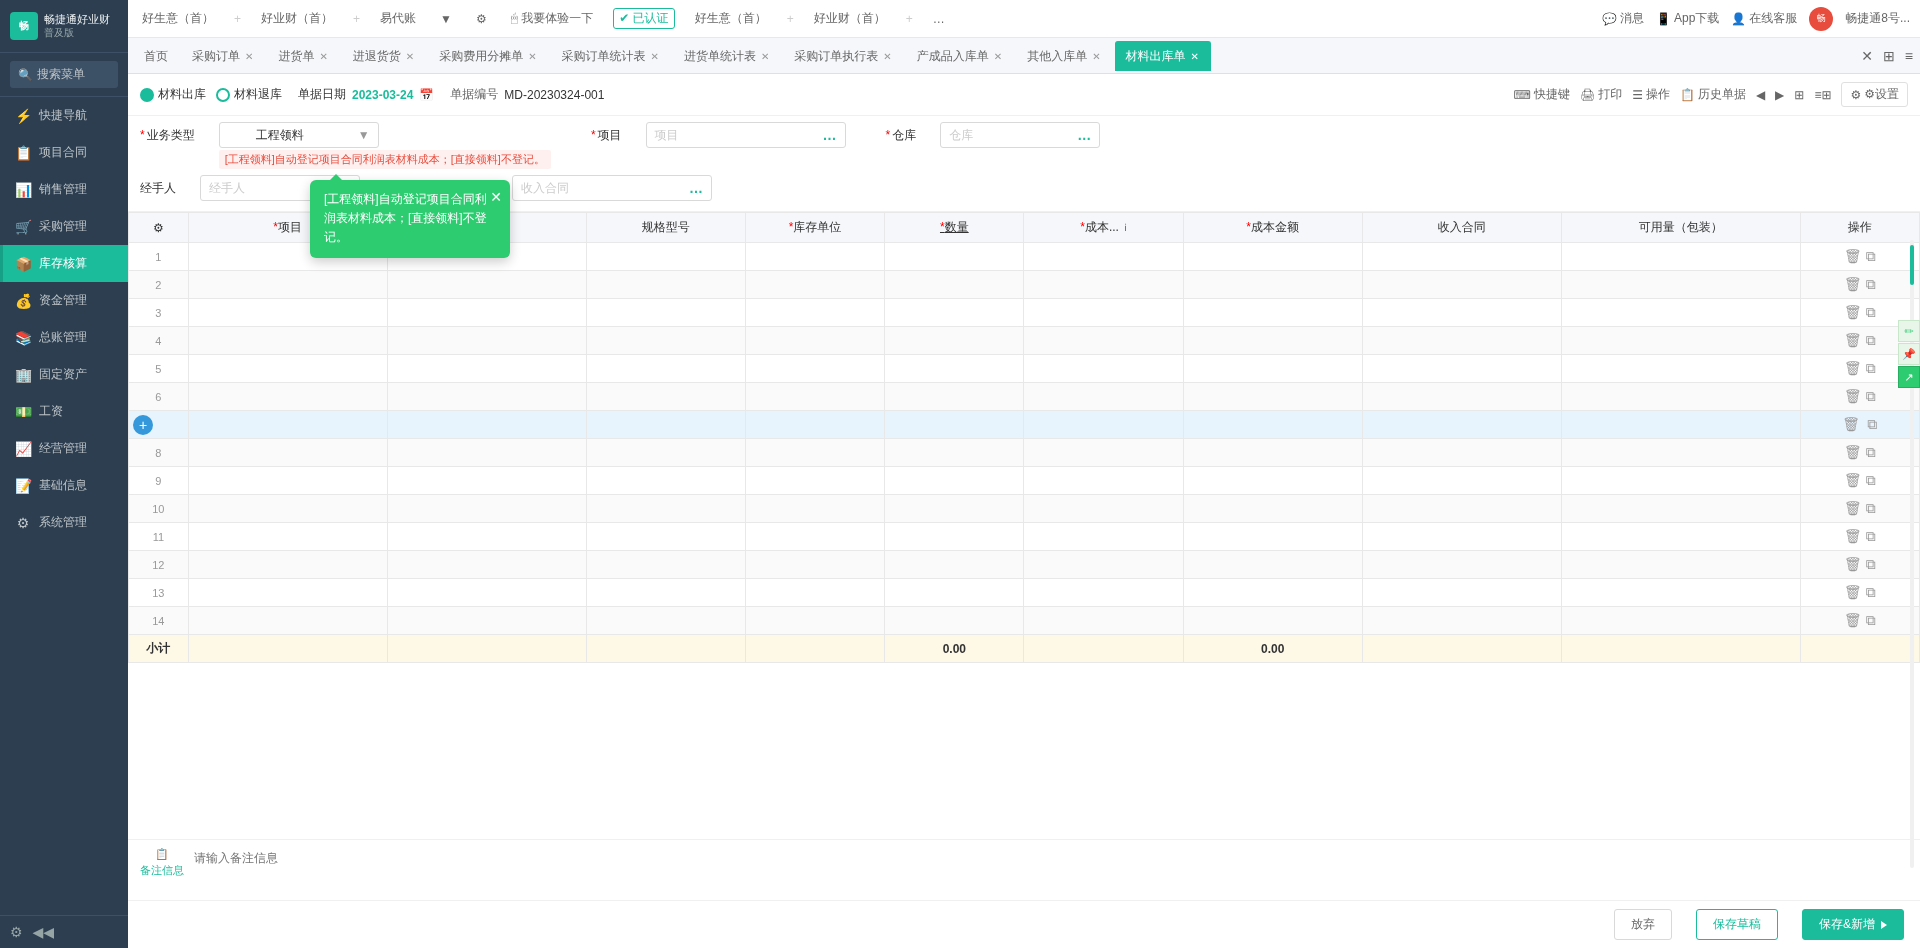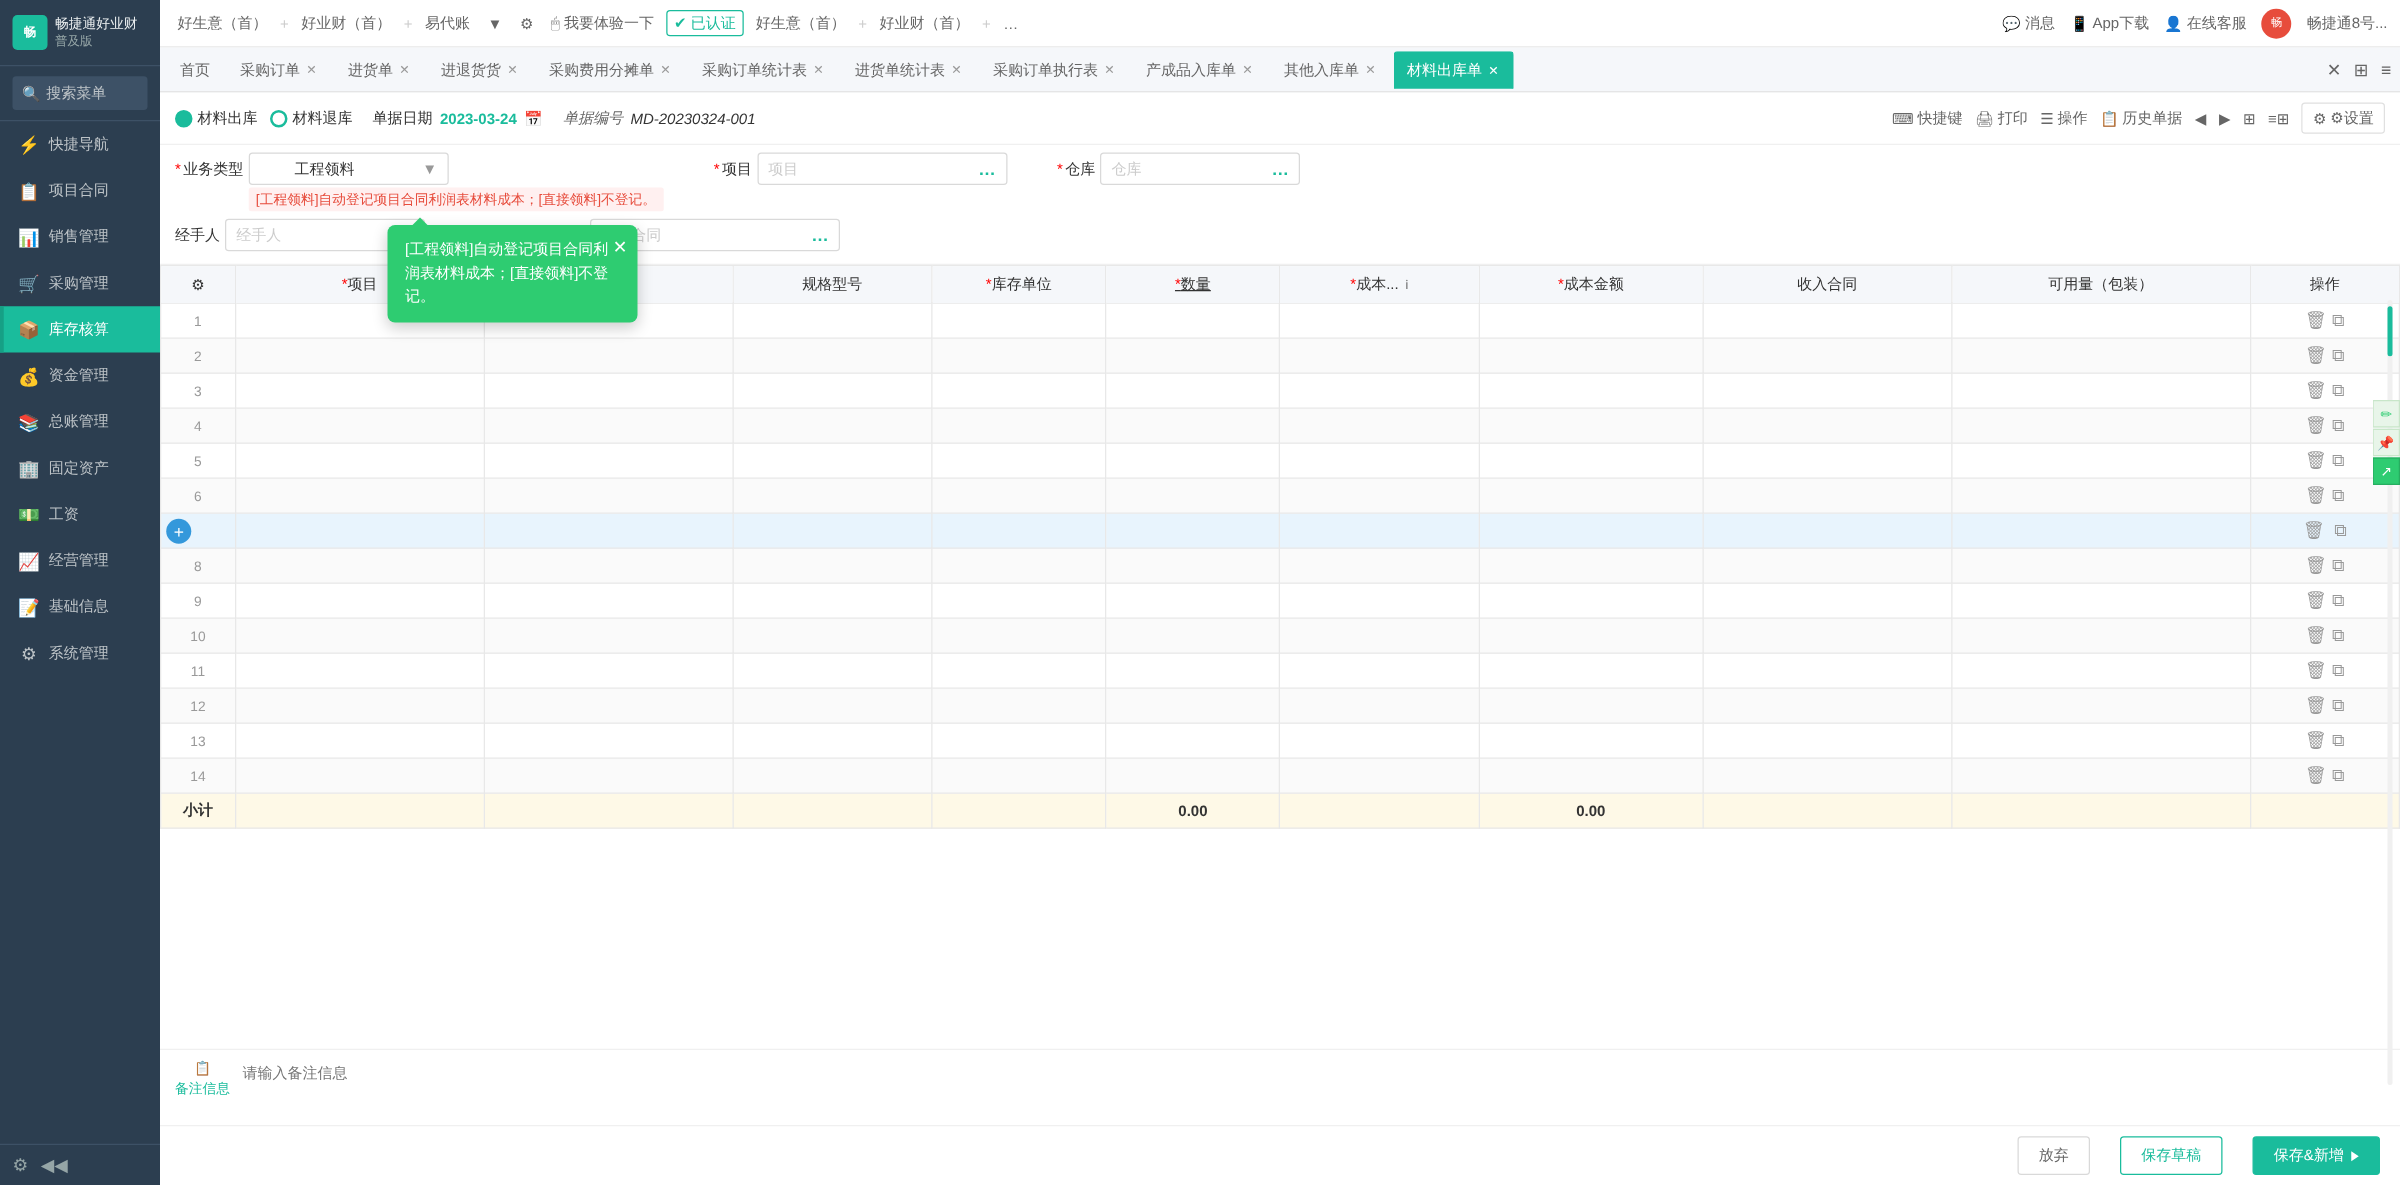--- a/index.html
+++ b/index.html
@@ -18,21 +18,21 @@
     .sidebar-search { padding: 8px 10px; border-bottom: 1px solid #3d5166; }
     .sidebar-search-btn { width: 100%; background: #3d5166; border: none; color: #bdc3c7; padding: 5px 8px; border-radius: 3px; cursor: pointer; font-size: 12px; text-align: left; display: flex; align-items: center; gap: 4px; }
     .sidebar-nav { flex: 1; overflow-y: auto; }
     .sidebar-nav-item { padding: 10px 12px; cursor: pointer; display: flex; align-items: center; gap: 8px; color: #bdc3c7; font-size: 12px; border-left: 3px solid transparent; }
     .sidebar-nav-item.active { background: #1abc9c; color: #fff; border-left-color: #16a085; }
     .sidebar-nav-item .nav-icon { font-size: 14px; width: 16px; text-align: center; }
     .sidebar-footer { padding: 8px 10px; border-top: 1px solid #3d5166; display: flex; align-items: center; gap: 10px; }
     .sidebar-footer-btn { background: none; border: none; color: #95a5a6; cursor: pointer; font-size: 14px; }
 
     
-    .top-bar { background: #fff; border-bottom: 1px solid #e8e8e8; padding: 0 10px; display: flex; align-items: center; height: 38px; gap: 6px; flex-shrink: 0; }
+    .top-bar { background: #fff; border-bottom: 1px solid #e8e8e8; padding: 0 10px; display: flex; align-items: center; height: 38px; gap: 16px; flex-shrink: 0; }
     .top-bar-item { color: #666; font-size: 12px; cursor: pointer; padding: 2px 4px; white-space: nowrap; display: flex; align-items: center; gap: 3px; }
     .top-bar-item.green-tag { color: #1abc9c; border: 1px solid #1abc9c; border-radius: 3px; padding: 1px 5px; }
     .top-bar-separator { color: #ccc; }
     .top-bar-right { margin-left: auto; display: flex; align-items: center; gap: 12px; color: #666; font-size: 12px; }
     .top-bar-right-item { display: flex; align-items: center; gap: 3px; cursor: pointer; }
     .user-avatar { width: 24px; height: 24px; background: #e74c3c; border-radius: 50%; display: flex; align-items: center; justify-content: center; font-size: 9px; color: #fff; }
 
     
     .tab-bar { background: #f5f7fa; border-bottom: 1px solid #e0e0e0; display: flex; align-items: center; padding: 0 5px; height: 36px; flex-shrink: 0; overflow: hidden; }
     .tab-item { display: flex; align-items: center; gap: 4px; padding: 6px 10px; cursor: pointer; font-size: 12px; color: #666; border: 1px solid transparent; border-bottom: none; margin-right: 2px; white-space: nowrap; border-radius: 3px 3px 0 0; }
@@ -48,27 +48,27 @@
 
     
     .form-header { padding: 8px 12px; border-bottom: 1px solid #f0f0f0; display: flex; align-items: center; gap: 16px; flex-shrink: 0; }
     .radio-group { display: flex; align-items: center; gap: 10px; }
     .radio-label { display: flex; align-items: center; gap: 4px; cursor: pointer; }
     .radio-circle { width: 14px; height: 14px; border-radius: 50%; border: 2px solid #1abc9c; background: #fff; }
     .radio-circle.checked { background: #1abc9c; }
     .date-field { display: flex; align-items: center; gap: 6px; color: #333; font-size: 12px; }
     .date-value { color: #1abc9c; font-weight: bold; cursor: pointer; }
     .cal-icon { color: #1abc9c; cursor: pointer; }
-    .doc-field { display: flex; align-items: center; gap: 6px; color: #333; font-size: 12px; font-style: italic; }
+    .doc-field { display: flex; align-items: center; gap: 6px; color: #333; font-size: 12px; }
     .doc-label { color: #666; }
     .doc-value { color: #333; }
     .header-actions { margin-left: auto; display: flex; align-items: center; gap: 10px; }
     .header-action-btn { display: flex; align-items: center; gap: 3px; color: #666; cursor: pointer; font-size: 12px; }
     .settings-btn { background: none; border: 1px solid #e0e0e0; border-radius: 3px; padding: 3px 8px; cursor: pointer; display: flex; align-items: center; gap: 3px; font-size: 12px; color: #666; }
-    .field-group { display: flex; align-items: flex-start; gap: 4px; position: relative; }
+    .field-group { display: flex; align-items: flex-start; gap: 24px; position: relative; }
     .field-label { color: #333; font-size: 12px; white-space: nowrap; padding-top: 5px; }
     .field-label.required::before { content: '*'; color: red; margin-right: 2px; }
     .field-input { border: 1px solid #d9d9d9; border-radius: 3px; padding: 3px 8px; font-size: 12px; min-width: 120px; height: 26px; display: flex; align-items: center; position: relative; cursor: pointer; background: #fff; }
     .field-input.has-value { color: #333; }
     .field-input-text { flex: 1; color: #333; }
     .field-dropdown-arrow { color: #999; margin-left: 4px; }
     .field-dots { color: #1abc9c; margin-left: 4px; cursor: pointer; font-size: 14px; font-weight: bold; }
     .field-warning { color: #e74c3c; font-size: 11px; margin-top: 2px; background: #fff0f0; padding: 2px 6px; border-radius: 2px; }
     .field-col { display: flex; flex-direction: column; }
 

